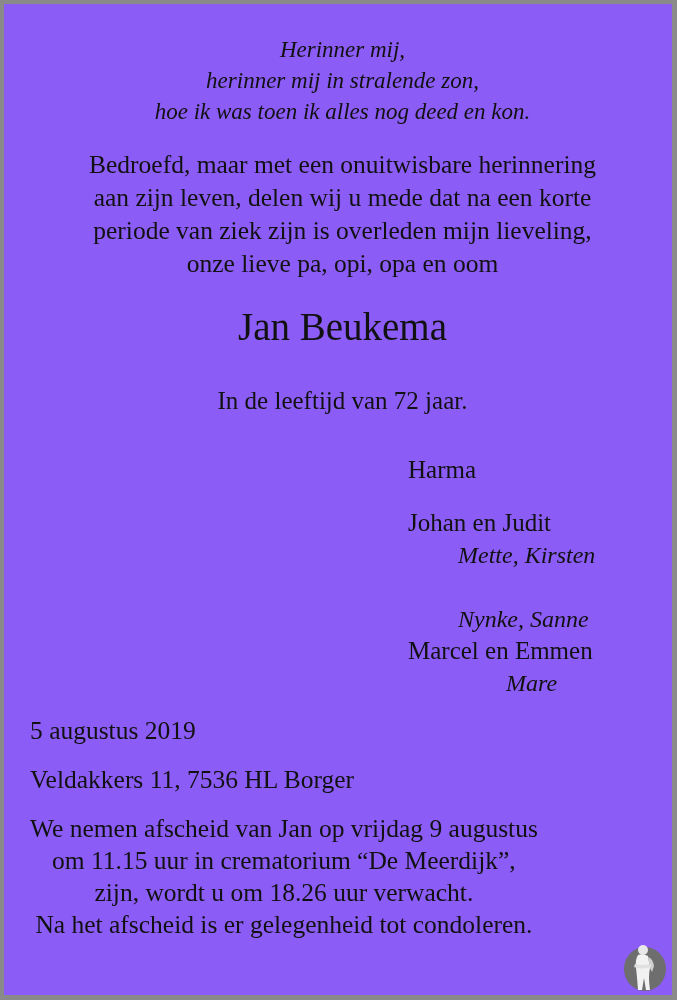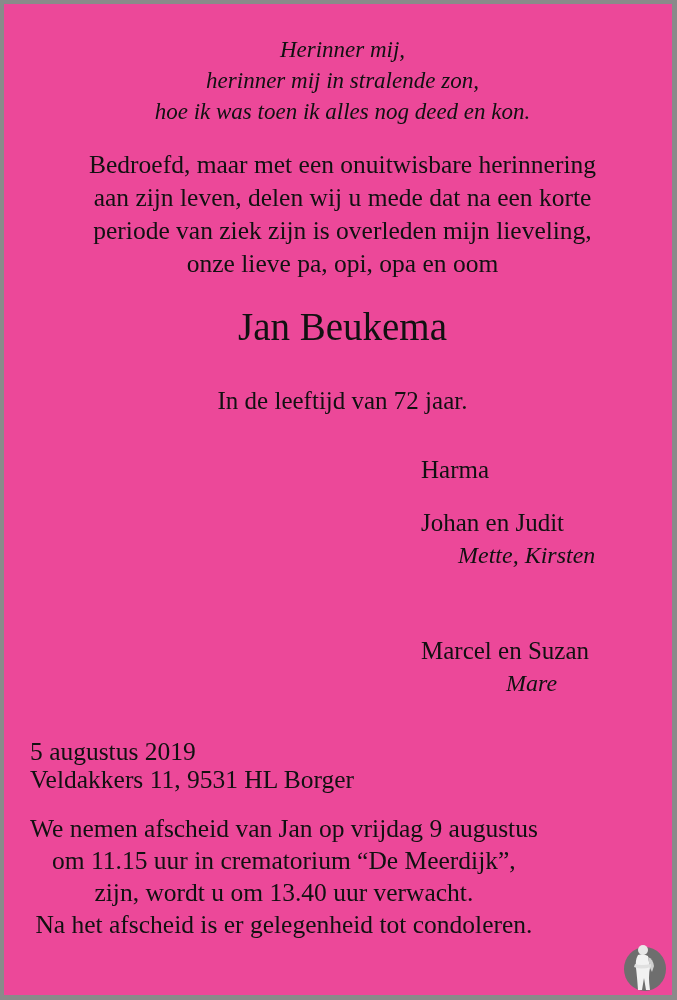--- a/index.html
+++ b/index.html
@@ -1,27 +1,27 @@
 <!DOCTYPE html>
 <html><head>
   <meta charset="utf-8">
   <style>
     html, body { margin: 0; padding: 0; background: #ffffff; }
     body { width: 677px; height: 1000px; position: relative; overflow: hidden; }
     .frame {
       position: absolute; left: 0; top: 0; width: 677px; height: 1000px;
       box-sizing: border-box; border: 4px solid #8a8a8a; border-right-width: 5px; border-bottom-width: 5px;
-      background: #ec4899;
+      background: #8b5cf6;
     }
     .t { position: absolute; white-space: nowrap; font-family: "Liberation Serif", "DejaVu Serif", serif; color: #111; }
     .poem { left: 0; width: 677px; text-align: center; font-style: italic; font-size: 23px; line-height: 31px; top: 30px; }
     .intro { left: 0; width: 677px; text-align: center; font-size: 25.5px; line-height: 33px; top: 144px; }
     .name { left: 0; width: 677px; text-align: center; font-size: 39px; top: 300px; }
     .age { left: 0; width: 677px; text-align: center; font-size: 25px; top: 383px; }
-    .fam { left: 404px; font-size: 25px; line-height: 32px; margin-left: 13px; }
+    .fam { left: 404px; font-size: 25px; line-height: 32px; }
     .fam-sub { left: 454px; font-size: 24px; font-style: italic; line-height: 32px; }
     .left { left: 26px; font-size: 25.5px; line-height: 32px; }
     .logo { position: absolute; left: 617px; top: 938px; width: 48px; height: 50px; }
   </style>
 </head>
 <body>
 
 <div class="frame">
 
   <div class="t poem">
@@ -37,30 +37,31 @@
     <div>onze lieve pa, opi, opa en oom</div>
   </div>
 
   <div class="t name">Jan Beukema</div>
   <div class="t age">In de leeftijd van 72 jaar.</div>
 
   <div class="t fam" style="top:450px;">Harma</div>
 
   <div class="t fam-sub" style="top:535px;">Mette, Kirsten</div>
   <div class="t fam" style="top:503px;">Johan en Judit</div>
-  <div class="t fam" style="top:631px;">Marcel en Suzan</div>
+  <div class="t fam-sub" style="top:599px;">Nynke, Sanne</div>
+  <div class="t fam" style="top:631px;">Marcel en Emmen</div>
   <div class="t fam-sub" style="top:663px;margin-left:48px;">Mare</div>
 
-  <div class="t left" style="top:732px;">5 augustus 2019</div>
-  <div class="t left" style="top:760px;">Veldakkers 11, 9531 HL  Borger</div>
+  <div class="t left" style="top:711px;">5 augustus 2019</div>
+  <div class="t left" style="top:760px;">Veldakkers 11, 7536 HL  Borger</div>
 
   <div class="t left" style="top:809px;text-align:center;">
     <div>We nemen afscheid van Jan op vrijdag 9 augustus</div>
     <div>om 11.15 uur in crematorium “De Meerdijk”,</div>
-    <div>zijn, wordt u om 13.40 uur verwacht.</div>
+    <div>zijn, wordt u om 18.26 uur verwacht.</div>
     <div>Na het afscheid is er gelegenheid tot condoleren.</div>
   </div>
 
   <svg class="logo" viewBox="0 0 48 50">
     <ellipse cx="24" cy="27" rx="21" ry="22" fill="#6e6e6e"></ellipse>
     <circle cx="22" cy="8" r="5" fill="#e8e8e8"></circle>
     <path d="M17 13 Q22 11 27 14 L29 26 Q27 34 29 48 L25 48 L23 36 L21 48 L17 48 Q16 34 15 26 Q14 18 17 13 Z" fill="#f2f2f2"></path>
     <path d="M27 15 Q32 17 33 24 L31 30 L29 26 Z" fill="#d0d0d0"></path>
     <path d="M14 22 Q20 24 30 22 L30 25 Q20 28 13 25 Z" fill="#e0e0e0"></path>
   </svg>

